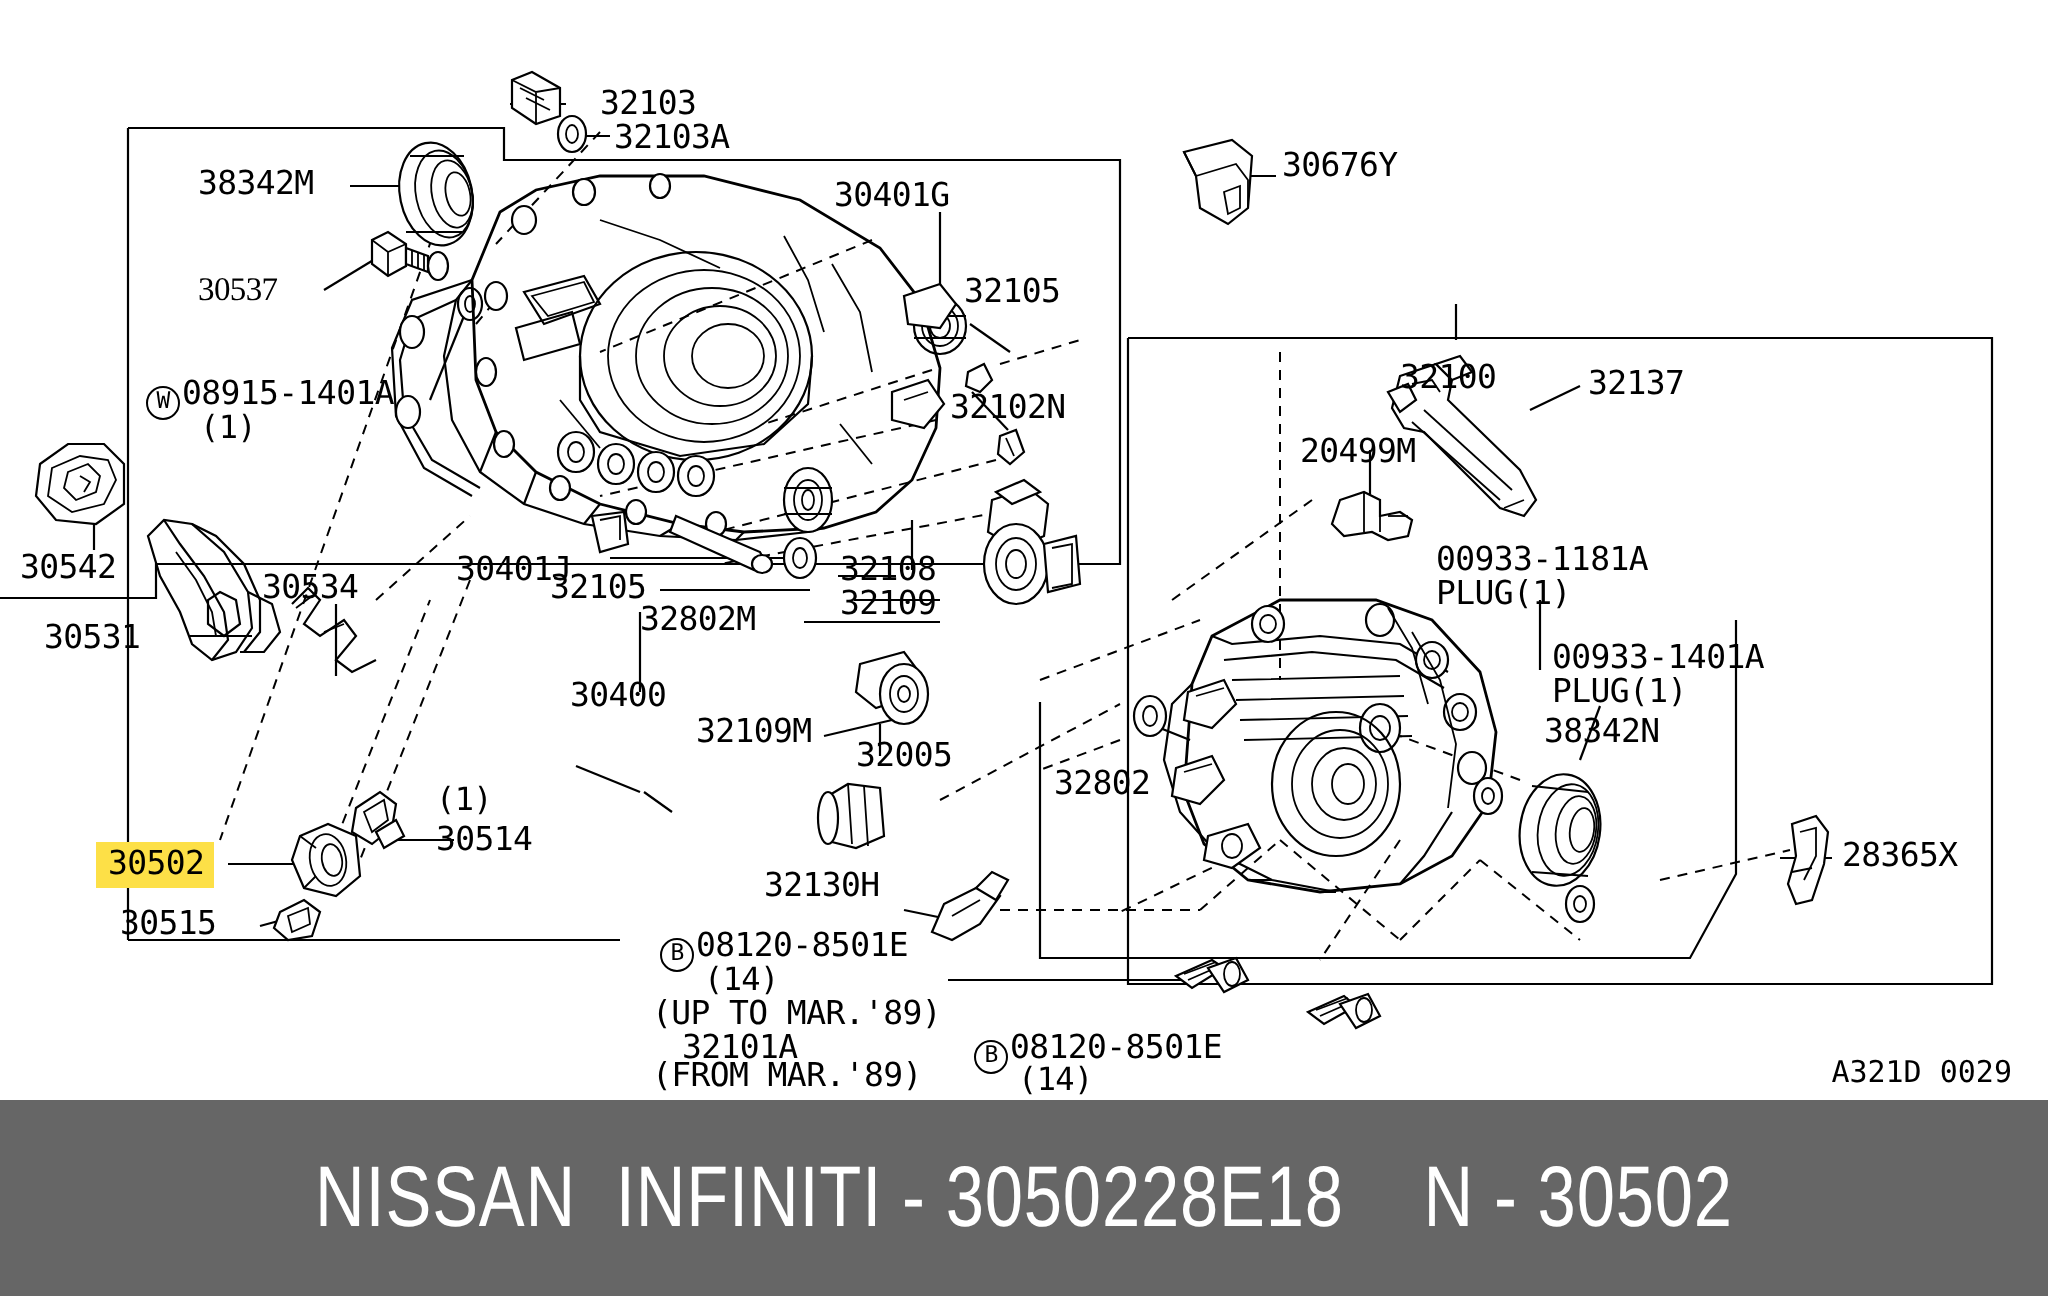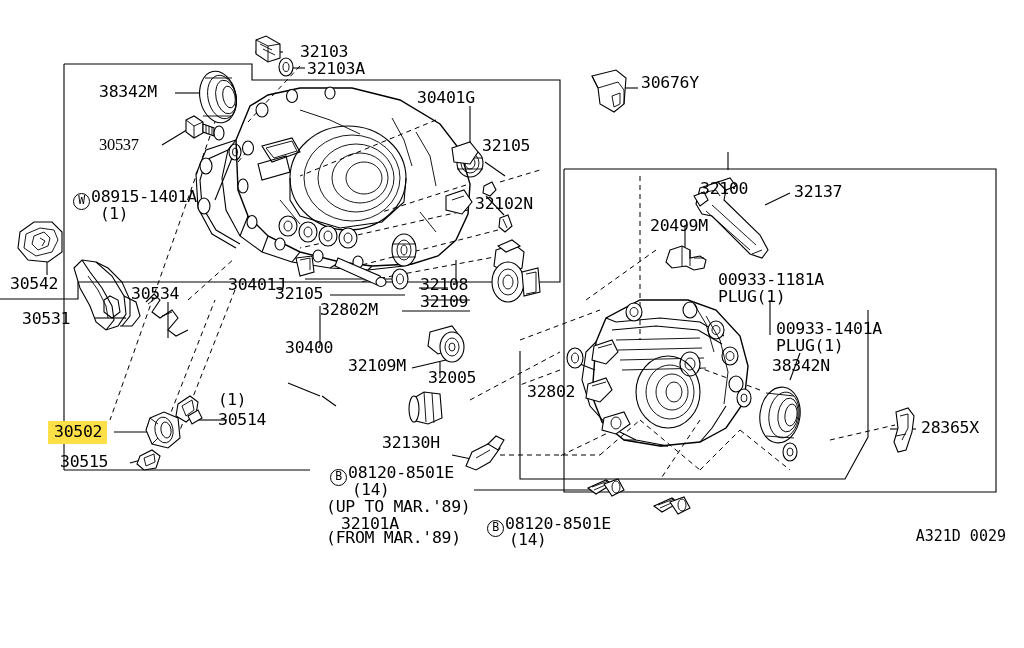--- a/index.html
+++ b/index.html
@@ -476,14 +476,17 @@
   <div class="lbl sm" style="left:352px;top:481px;">(14)</div>
   <div class="lbl" style="left:326px;top:498px;">(UP TO MAR.'89)</div>
   <div class="lbl" style="left:341px;top:515px;">32101A</div>
   <div class="lbl" style="left:326px;top:529px;">(FROM MAR.'89)</div>
 
   <div class="lbl" style="left:487px;top:515px;"><span class="circsym">B</span><span>08120-8501E</span></div>
   <div class="lbl sm" style="left:509px;top:531px;">(14)</div>
 
   <div id="drawcode">A321D 0029</div>
 
+  <div id="footer">
+    <div id="footer-text">NISSAN  INFINITI - 3050228E18    N - 30502</div>
+  </div>
 
 </div>
 
 </body></html>

